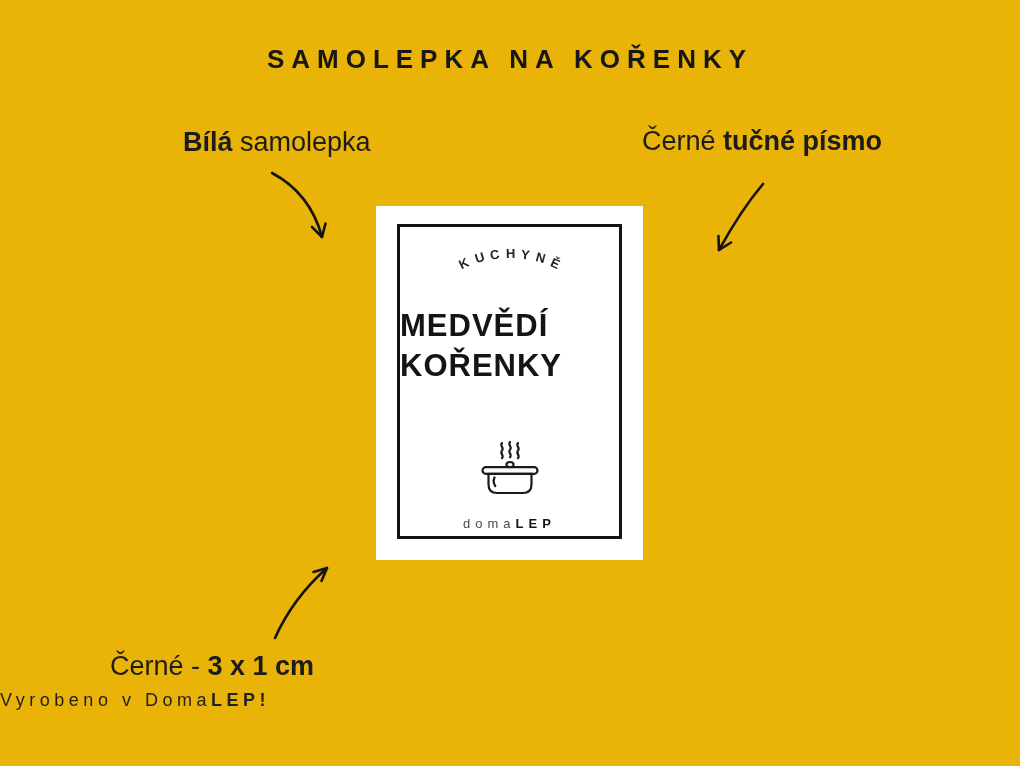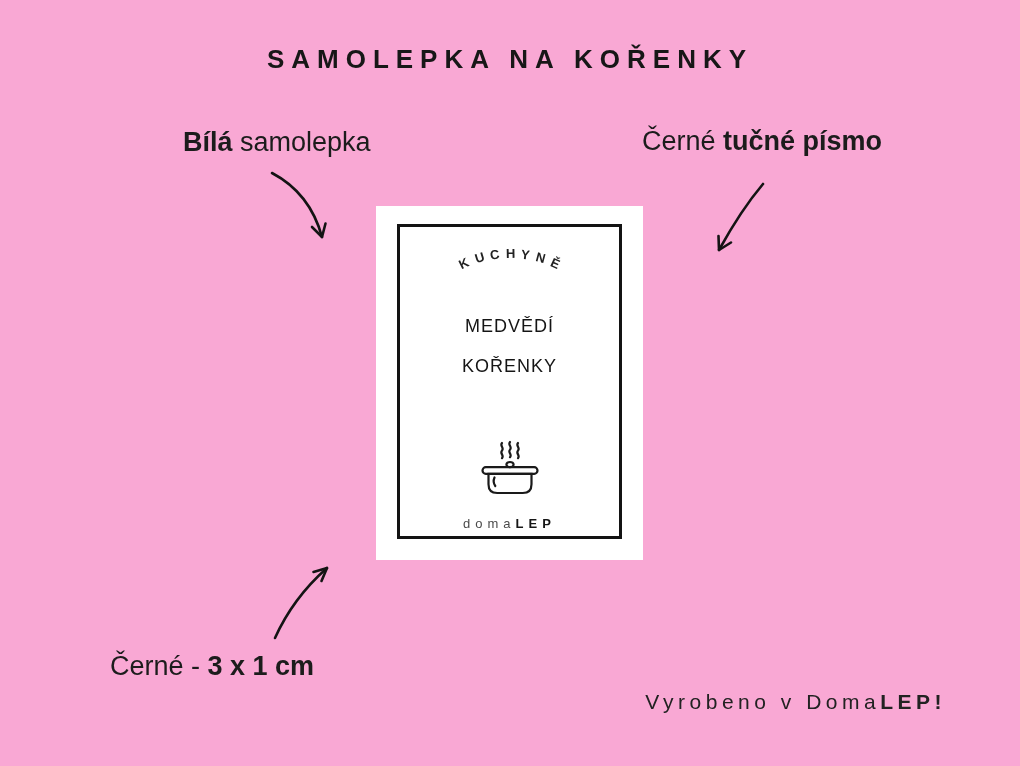--- a/index.html
+++ b/index.html
@@ -1,32 +1,32 @@
 <!DOCTYPE html>
 <html><head>
 <meta charset="utf-8">
 <style>
   html,body{margin:0;padding:0;}
   .canvas{
     position:relative;width:1020px;height:766px;overflow:hidden;
-    background:#f9a8d4;color:#1c1c1c;
+    background:#eab308;color:#1c1c1c;
     font-family:"Liberation Sans","DejaVu Sans",sans-serif;
   }
   .title{
     position:absolute;top:44px;left:0;width:100%;text-align:center;
     font-size:26px;font-weight:700;letter-spacing:7px;color:#171717;
   }
   .note{position:absolute;font-size:27px;white-space:nowrap;color:#1c1c1c;}
   .note b{font-weight:700;}
   .note-left{top:127px;left:183px;}
   .note-right{top:126px;left:642px;}
   .note-format{top:651px;left:110px;}
   .credit{
-    position:absolute;top:690px;left:0;width:946px;text-align:right;
-    font-size:21px;letter-spacing:4.5px;white-space:nowrap;color:#222;
+    position:absolute;top:690px;left:0;width:946px;
+    font-size:18px;letter-spacing:4.5px;white-space:nowrap;color:#222;
   }
   .credit b{font-weight:700;}
 
   
   .sticker-photo{
     position:absolute;left:376px;top:206px;width:267px;height:354px;
     background:#ffffff;
   }
   .sticker-frame{
     position:absolute;left:21px;top:18px;right:21px;bottom:21px;
@@ -38,22 +38,22 @@
   }
   .arc span{display:inline-block;margin:0 3px;}
   .arc span:nth-child(1){transform:translateY(9px) rotate(-26deg);}
   .arc span:nth-child(2){transform:translateY(3px) rotate(-17deg);}
   .arc span:nth-child(3){transform:translateY(0px) rotate(-9deg);}
   .arc span:nth-child(4){transform:translateY(-1px) rotate(-1deg);}
   .arc span:nth-child(5){transform:translateY(0px) rotate(7deg);}
   .arc span:nth-child(6){transform:translateY(3px) rotate(15deg);}
   .arc span:nth-child(7){transform:translateY(9px) rotate(24deg);}
   .sticker-name{
-    position:absolute;top:79px;left:0;width:100%;text-align:center;
-    font-size:18px;line-height:40px;font-weight:400;letter-spacing:1px;color:#151515;
+    position:absolute;top:79px;left:0;width:100%;
+    font-size:31px;line-height:40px;font-weight:700;letter-spacing:1px;color:#151515;
   }
   .pot{position:absolute;top:213px;left:50%;transform:translateX(-50%);}
   .brand{
     position:absolute;top:289px;left:0;width:100%;text-align:center;
     font-size:13px;letter-spacing:5px;white-space:nowrap;color:#4a4a4a;
   }
   .brand b{color:#161616;font-weight:700;text-align:right;}
 
   .arrow{position:absolute;}
   .arrow path{fill:none;stroke:#141414;stroke-width:2.6;stroke-linecap:round;stroke-linejoin:round;}

